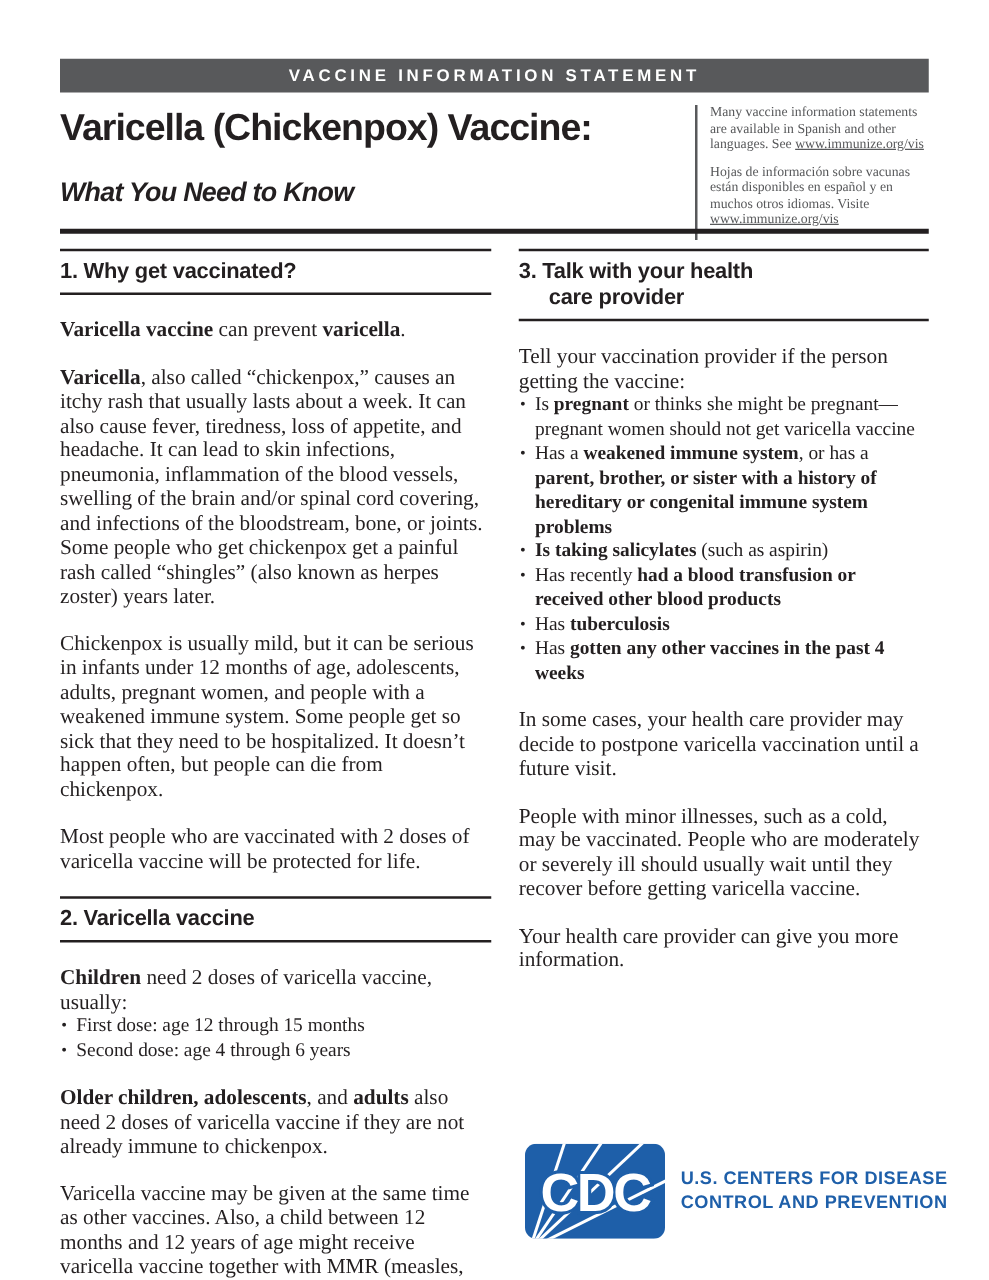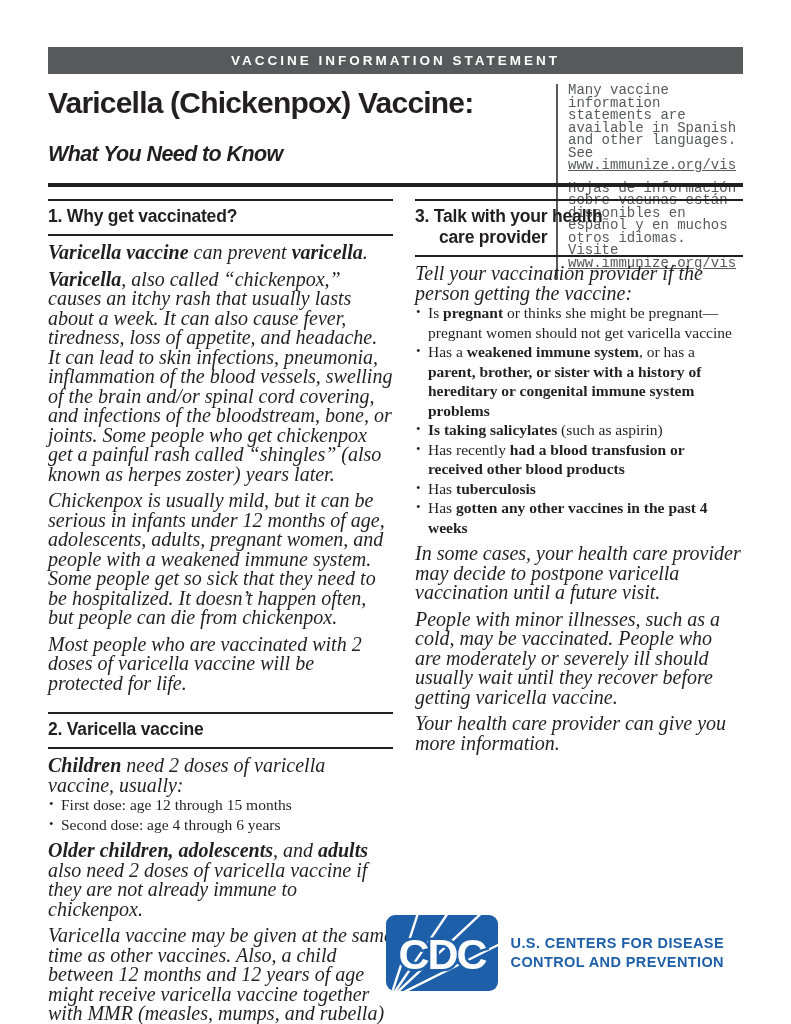--- a/index.html
+++ b/index.html
@@ -50,22 +50,22 @@
     color: #231f20;
   }
   .info-box {
     position: absolute;
     left: 556px; top: 84px;
     width: 188px;
     border-left: 2px solid #58595b;
     padding-left: 10px;
   }
   .info-box p {
-    font-family: Liberation Mono, monospace;
-    font-size: 14px;
+    font-family: Liberation Serif, serif;
+    font-size: 11px;
     line-height: 12.5px;
     color: #58595b;
     margin-bottom: 10px;
   }
   .doc-link { text-decoration: underline; }
 
   .thick-rule {
     position: absolute;
     left: 48px; right: 48px; top: 183px;
     border-top: 4px solid #231f20;
@@ -92,24 +92,23 @@
     font-size: 17.5px;
     letter-spacing: -0.2px;
     color: #231f20;
     line-height: 21px;
   }
   .sec-head .hl2 { display: block; margin-left: 24px; }
 
   section + section { margin-top: 19px; }
 
   p.body-par {
-    font-size: 20px;
+    font-size: 17px;
     line-height: 19.5px;
-    margin-top: 7px;
-    font-style: italic;
+    margin-top: 18px;
   }
   p.body-par.tight { margin-bottom: 0; }
   p.body-par b { font-weight: bold; }
 
   ul.doc-list { list-style: none; margin: 0; }
   ul.doc-list li {
     position: relative;
     font-size: 15.5px;
     line-height: 19.5px;
     padding-left: 13px;
@@ -117,21 +116,21 @@
   ul.doc-list li::before {
     content: "\2022";
     position: absolute;
     left: 1px; top: -1px;
     font-size: 13px;
   }
 
   
   .cdc-footer {
     position: absolute;
-    right: 67px; bottom: 33px;
+    right: 33px; bottom: 33px;
     display: flex; align-items: center; gap: 13px;
   }
   .cdc-text {
     color: #1e5fa9;
     font-family: "Liberation Sans", sans-serif;
     font-weight: bold;
     font-size: 14.5px;
     line-height: 19px;
     letter-spacing: 0.4px;
   }

